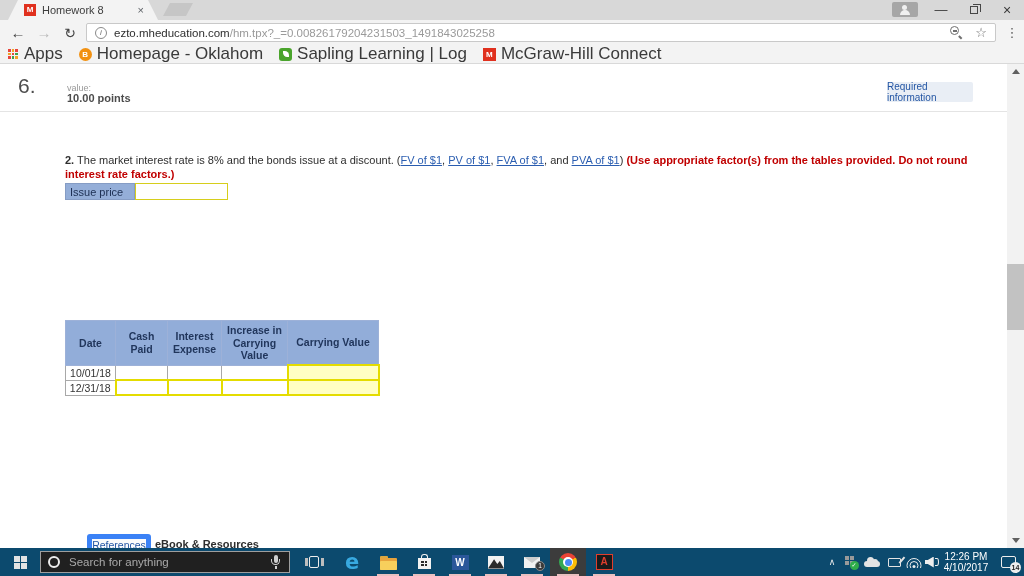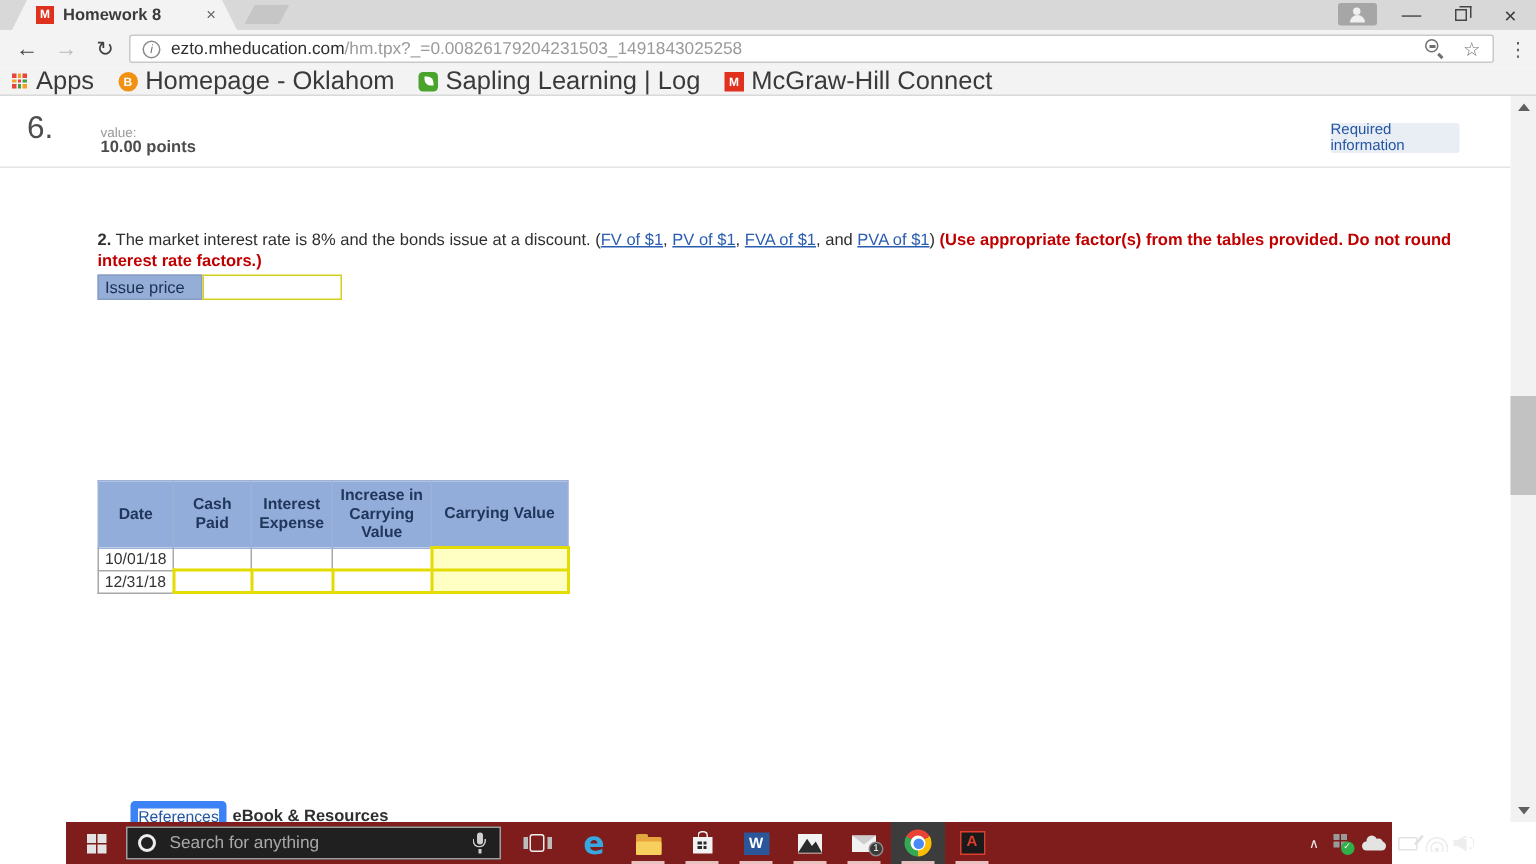--- a/index.html
+++ b/index.html
@@ -5,21 +5,21 @@
   html,body{margin:0;padding:0;background:#000;}
   *{box-sizing:border-box;font-family:"Liberation Sans","DejaVu Sans",sans-serif;}
   #screen{position:relative;width:1024px;height:576px;background:#fff;overflow:hidden;}
 
   
   .titlebar{position:absolute;left:0;top:0;width:1024px;height:20px;background:#d8d8d8;}
   .tab{position:absolute;left:8px;top:0;width:150px;height:20px;background:#f3f3f3;
        clip-path:polygon(0 100%,10px 0,calc(100% - 10px) 0,100% 100%);display:flex;align-items:center;}
   .favicon{width:12px;height:12px;background:#e0301e;color:#fff;font-size:8px;font-weight:bold;
            text-align:center;line-height:12px;margin-left:16px;flex:0 0 auto;}
-  .tab-title{font-size:11px;color:#3c3c3c;margin-left:6px;flex:1 1 auto;white-space:nowrap;overflow:hidden;font-weight:bold;}
+  .tab-title{font-size:11px;color:#3c3c3c;margin-left:6px;flex:1 1 auto;white-space:nowrap;overflow:hidden;}
   .tab-close{font-size:11px;color:#5f6368;margin-right:14px;cursor:default;}
   .newtab{position:absolute;left:163px;top:3px;width:30px;height:13px;background:#c6c6c6;
           clip-path:polygon(7px 0,100% 0,calc(100% - 7px) 100%,0 100%);}
   .winctl{position:absolute;top:0;height:19px;display:flex;align-items:center;justify-content:center;}
   .profile-btn{left:892px;width:26px;top:2px;height:15px;background:#a6a6a6;border-radius:2px;position:absolute;}
   .p-head{position:absolute;left:10px;top:3px;width:5px;height:5px;border-radius:50%;background:#f0f0f0;}
   .p-body{position:absolute;left:7.5px;top:8px;width:10px;height:5px;border-radius:5px 5px 0 0;background:#f0f0f0;}
   .btn-min{left:925px;width:32px;font-size:13px;color:#3a3a3a;}
   .btn-restore{left:958px;width:32px;}
   .restore-a{width:8px;height:8px;border:1px solid #464646;position:relative;}
@@ -99,21 +99,21 @@
 
   
   .scrollbar{position:absolute;left:1007px;top:64px;width:17px;height:484px;background:#f2f2f2;}
   .sb-up,.sb-down{position:absolute;left:0;width:17px;height:15px;display:flex;align-items:center;justify-content:center;}
   .sb-up{top:0;} .sb-down{bottom:0;}
   .tri-up{width:0;height:0;border-left:4px solid transparent;border-right:4px solid transparent;border-bottom:5px solid #606060;}
   .tri-down{width:0;height:0;border-left:4px solid transparent;border-right:4px solid transparent;border-top:5px solid #606060;}
   .sb-thumb{position:absolute;left:0;top:200px;width:17px;height:66px;background:#c2c2c2;}
 
   
-  .taskbar{position:absolute;left:0;top:548px;width:884px;height:28px;background:#7f1d1d;z-index:50;margin-left:44px;}
+  .taskbar{position:absolute;left:0;top:548px;width:1024px;height:28px;background:#0c4a6e;z-index:50;}
   .tb-btn{position:absolute;top:0;height:28px;display:flex;align-items:center;justify-content:center;}
   .start{left:0;width:40px;}
   .winflag{display:grid;grid-template-columns:6px 6px;grid-template-rows:6px 6px;gap:1px;}
   .winflag i{background:#e3e3e3;display:block;}
   .searchbox{position:absolute;left:40px;top:3px;width:250px;height:22px;background:#202020;border:1px solid #9e9e9e;
              display:flex;align-items:center;}
   .cortana-ring{width:12px;height:12px;border:2px solid #ededed;border-radius:50%;margin-left:7px;flex:0 0 auto;}
   .search-text{font-size:11.5px;color:#a9a9a9;margin-left:9px;flex:1 1 auto;white-space:nowrap;}
   .mic{position:relative;width:11px;height:15px;margin-right:8px;flex:0 0 auto;}
   .mic-cap{position:absolute;left:3.5px;top:0;width:4px;height:8px;background:#cfcfcf;border-radius:2px;}
@@ -169,21 +169,21 @@
   .wifib{left:904px;width:20px;}
   .wifi{position:relative;width:16px;height:11px;overflow:hidden;}
   .wifi i{position:absolute;left:50%;transform:translateX(-50%);border:1.5px solid #ededed;border-radius:50%;}
   .w1{width:15px;height:15px;top:1px;}
   .w2{width:9px;height:9px;top:4.5px;}
   .wdot{position:absolute;left:50%;transform:translateX(-50%);top:8px;width:3px;height:3px;border-radius:50%;background:#ededed;}
   .volb{left:922px;width:20px;}
   .vol{display:flex;align-items:center;}
   .vol-body{width:9px;height:11px;background:#ededed;clip-path:polygon(0 32%,34% 32%,100% 0,100% 100%,34% 68%,0 68%);}
   .vol-wave{width:4px;height:8px;border:1.5px solid #ededed;border-left:none;border-radius:0 50% 50% 0;margin-left:1.5px;}
-  .clock{left:938px;width:56px;flex-direction:row;line-height:11.5px;}
+  .clock{left:938px;width:56px;flex-direction:column;line-height:11.5px;}
   .clock span{font-size:10px;color:#fff;display:block;text-align:center;}
   .action{left:996px;width:26px;}
   .ac-wrap{position:relative;width:16px;height:13px;}
   .ac-box{position:absolute;left:0;top:0;width:15px;height:12px;border:1.5px solid #ededed;border-radius:2px;}
   .ac-badge{position:absolute;right:-4px;bottom:-4px;width:11px;height:11px;border-radius:50%;background:#ededed;
             color:#1d1d1d;font-size:7px;font-weight:bold;line-height:11px;text-align:center;}
 </style>
 </head>
 <body>
 

